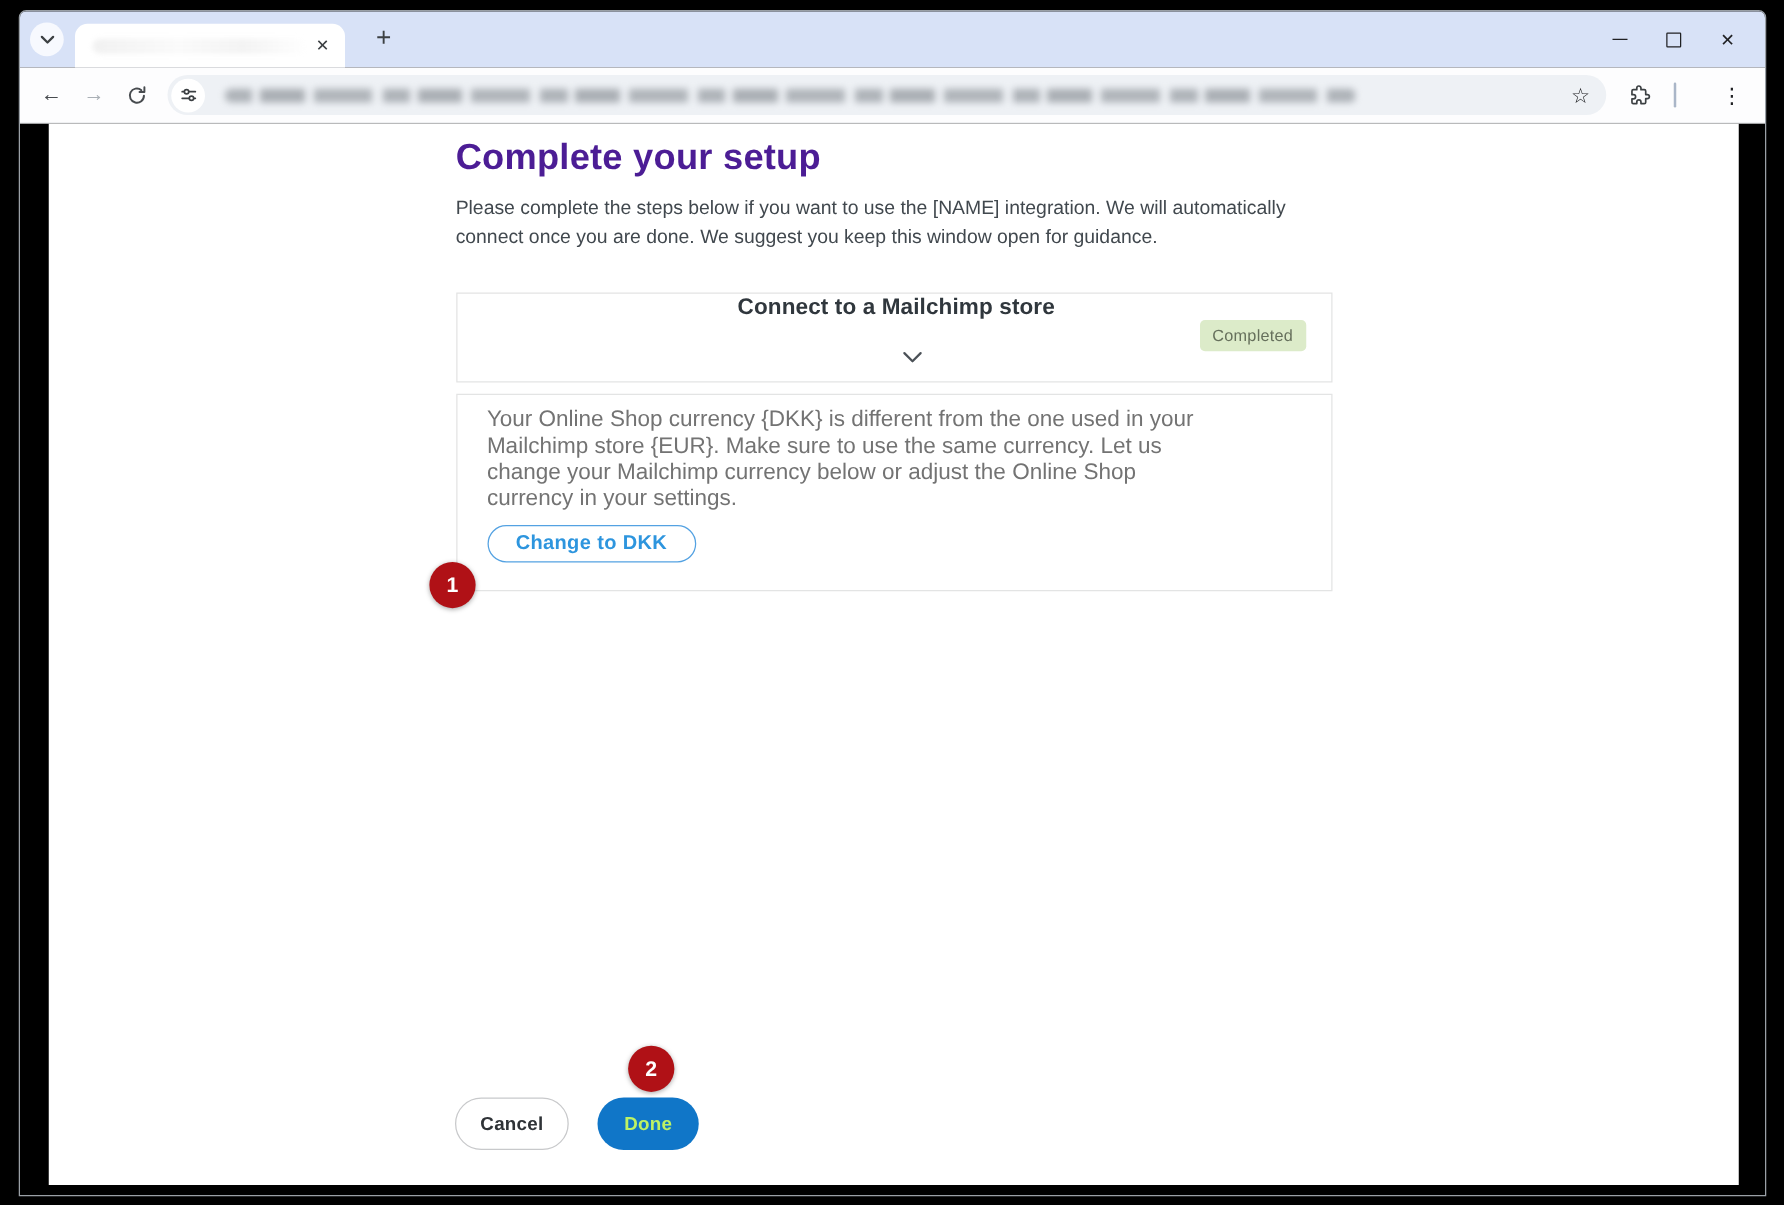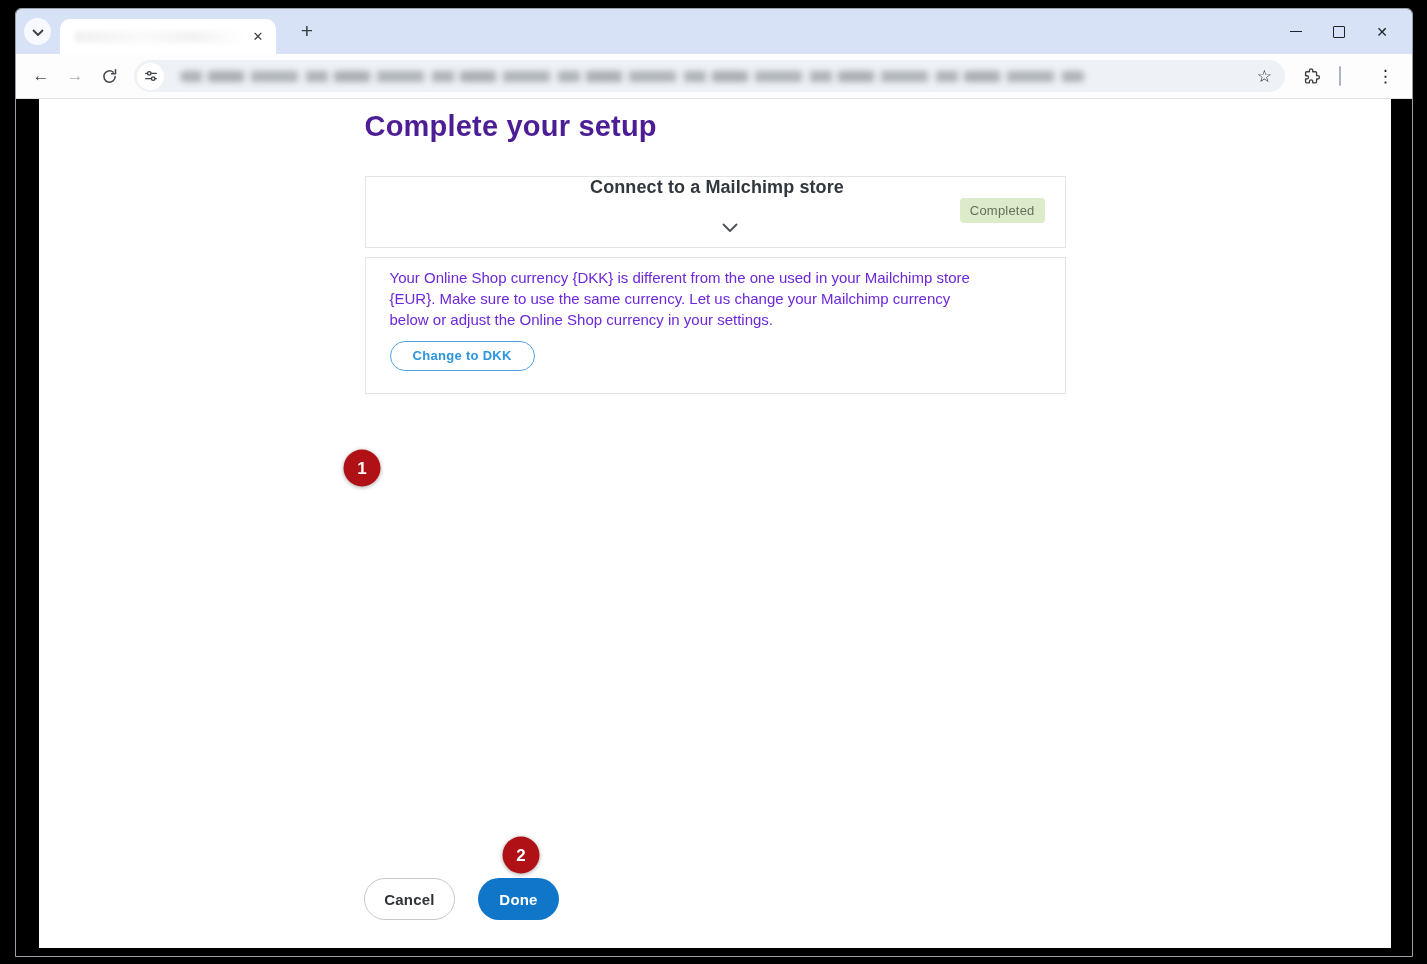--- a/index.html
+++ b/index.html
@@ -99,35 +99,35 @@
   .card-expanded .card-header{height:64px;padding-top:6px;}
   .card-title{font-size:18px;font-weight:700;color:#30373d;letter-spacing:.1px;flex:0 1 auto;}
   .badge{
     margin-left:auto;font-size:13px;letter-spacing:.2px;border-radius:4px;
     padding:5px 10px;white-space:nowrap;
   }
   .badge-completed{background:#dcebc9;color:#66705c;}
   .badge-incomplete{background:#fbe4cc;color:#635b53;}
   .chev{margin-left:25px;cursor:pointer;display:flex;align-items:center;flex:0 0 auto;}
   .card-body{
-    margin:9px 24px 0;font-size:15px;line-height:21px;color:#6d28d9;max-width:585px;
+    margin:9px 24px 0;font-size:18px;line-height:21px;color:#737373;max-width:585px;
   }
   .action-btn{
     display:inline-block;margin:11px 0 0 24px;height:30px;line-height:28px;
     padding:0 22px;border:1.5px solid #54a2e2;border-radius:16px;background:#fff;
-    color:#2d95de;font-size:13px;font-weight:700;letter-spacing:.3px;cursor:pointer;
+    color:#2d95de;font-size:16px;font-weight:700;letter-spacing:.3px;cursor:pointer;
     font-family:"Liberation Sans", sans-serif;
   }
   .footer-row{position:absolute;left:325px;top:779px;display:flex;align-items:flex-end;}
   .btn{
     height:42px;border-radius:21px;font-size:15px;font-weight:700;letter-spacing:.2px;
     cursor:pointer;font-family:"Liberation Sans", sans-serif;display:flex;align-items:center;justify-content:center;
   }
   .btn-cancel{background:#fff;border:1px solid #c8c9cb;color:#2f3337;width:91px;}
-  .btn-done{background:#1076c8;border:none;color:#ffffff;width:81px;margin-left:23px;}
+  .btn-done{background:#1076c8;border:none;color:#bef264;width:81px;margin-left:23px;}
   .annot{
     position:absolute;width:37px;height:37px;border-radius:50%;
     background:#b01116;color:#fff;font-size:17px;font-weight:700;
     display:flex;align-items:center;justify-content:center;
     transform:translate(-50%,-50%);box-shadow:0 1px 4px rgba(0,0,0,.35);z-index:5;
   }
   .annot-1{left:323px;top:369px;}
   .annot-2{left:482px;top:756px;}
 </style>
 </head>
@@ -186,20 +186,21 @@
       </svg>
     </div>
     <div class="toolbar-sep"></div>
     <div class="menu-dots">⋮</div>
   </div>
 
   <div class="viewport">
     <div class="panel">
       <div class="column">
         <h1 class="page-title">Complete your setup</h1>
+        <p class="intro">Please complete the steps below if you want to use the [NAME] integration. We will automatically connect once you are done. We suggest you keep this window open for guidance.</p>
 
         <div class="cards">
 
           <div class="card card-collapsed">
             <div class="card-header">
               <div class="card-title">Connect to a Mailchimp store</div>
               <div class="badge badge-completed">Completed</div>
               <div class="chev">
                 <svg width="16" height="10" viewBox="0 0 16 10">
                   <polyline points="1.5,1.5 8,8 14.5,1.5" fill="none" stroke="#4b5157" stroke-width="1.8" stroke-linecap="round" stroke-linejoin="round"></polyline>

